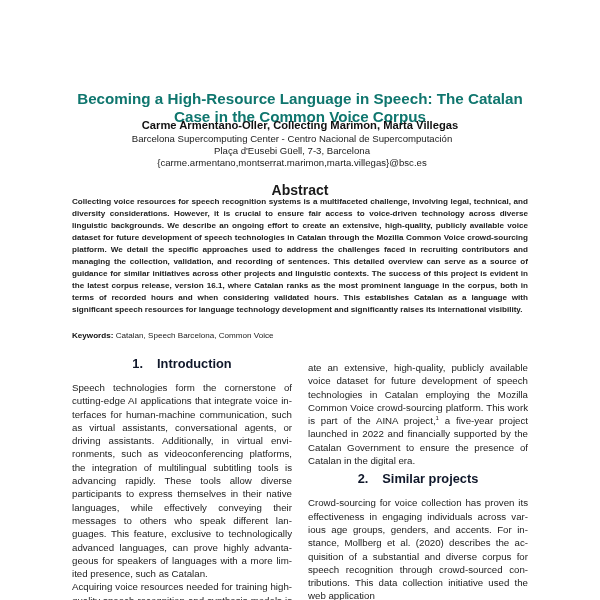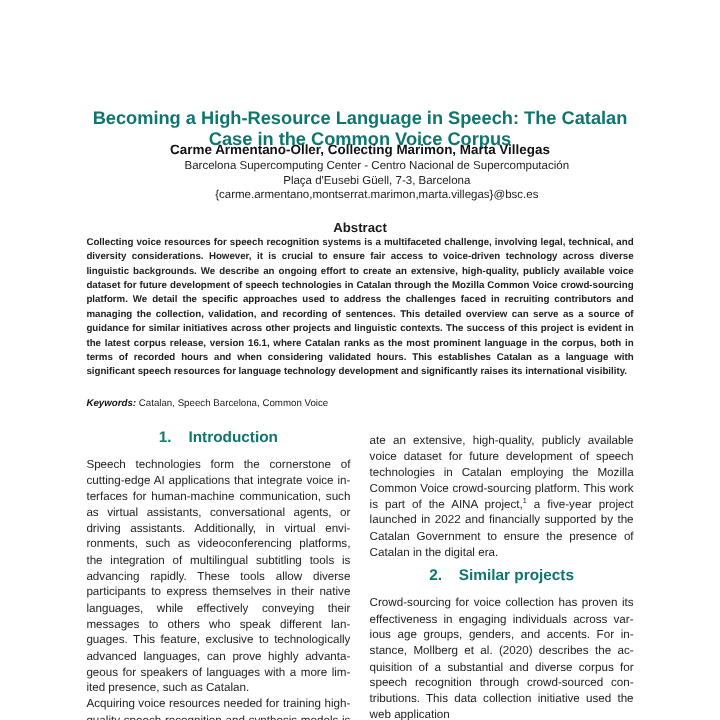--- a/index.html
+++ b/index.html
@@ -1,28 +1,28 @@
 <!DOCTYPE html>
 <html><head>
 <meta charset="utf-8">
 <style>
   html, body { margin: 0; padding: 0; background: #ffffff; }
   body { width: 600px; height: 600px; overflow: hidden; position: relative; color: #1a1a1a; font-family: "Liberation Sans", sans-serif; }
   .page { position: absolute; left: 0; top: 0; width: 600px; height: 600px; }
   .title { position: absolute; left: 60px; width: 480px; top: 70px; text-align: center; font-weight: bold; font-size: 15.2px; line-height: 18px; color: #0f766e; margin-top: 20px; }
   .authors { position: absolute; left: 60px; width: 480px; top: 119px; text-align: center; font-weight: bold; font-size: 11.2px; line-height: 13px; color: #111; }
-  .affil { position: absolute; left: 74px; width: 480px; top: 133px; text-align: center; font-size: 9.6px; line-height: 12px; color: #222; }
-  .abstract-head { position: absolute; left: 60px; width: 480px; top: 184px; text-align: center; font-weight: bold; font-size: 11px; line-height: 12px; }
+  .affil { position: absolute; left: 52px; width: 480px; top: 133px; text-align: center; font-size: 9.6px; line-height: 12px; color: #222; }
+  .abstract-head { position: absolute; left: 60px; width: 480px; top: 184px; text-align: center; font-weight: bold; font-size: 14px; line-height: 12px; }
   .abstract { position: absolute; left: 72px; width: 456px; top: 196px; font-size: 8.1px; line-height: 12px; text-align: justify; color: #222; font-weight: bold; }
   .keywords { position: absolute; left: 72px; width: 456px; top: 330px; font-size: 8.1px; line-height: 12px; color: #222; }
-  .keywords b { color: #111; font-style: italic; }
+  .keywords b { color: #111; }
   .col { position: absolute; width: 220px; font-size: 9.7px; line-height: 13.3px; text-align: justify; color: #222; hyphens: manual; }
   .col-left { left: 72px; top: 356px; }
   .col-right { left: 308px; top: 356px; }
-  .sec-head { font-weight: bold; font-size: 12.8px; text-align: center; line-height: 16px; margin: 0 0 9px 0; color: #0f766e; }
+  .sec-head { font-weight: bold; font-size: 12.8px; text-align: center; line-height: 16px; margin: 0 0 9px 0; color: #0f172a; }
   .sec-head .num { margin-right: 14px; }
   p { margin: 0; }
   .right-cont { margin-top: 5px; }
   .sec2 { margin-top: 4px; }
   sup { font-size: 6px; line-height: 0; vertical-align: 4px; }
 </style>
 </head>
 <body>
 
 <div class="page">

